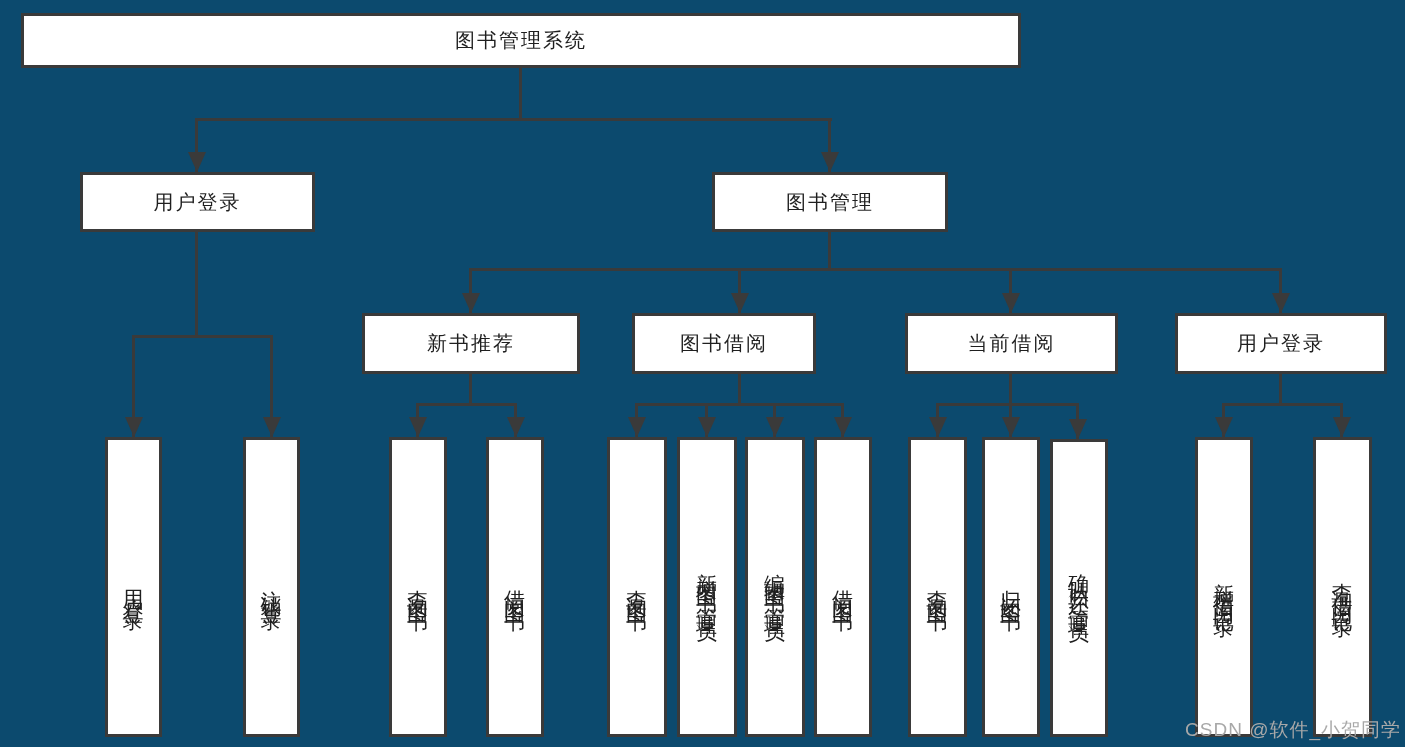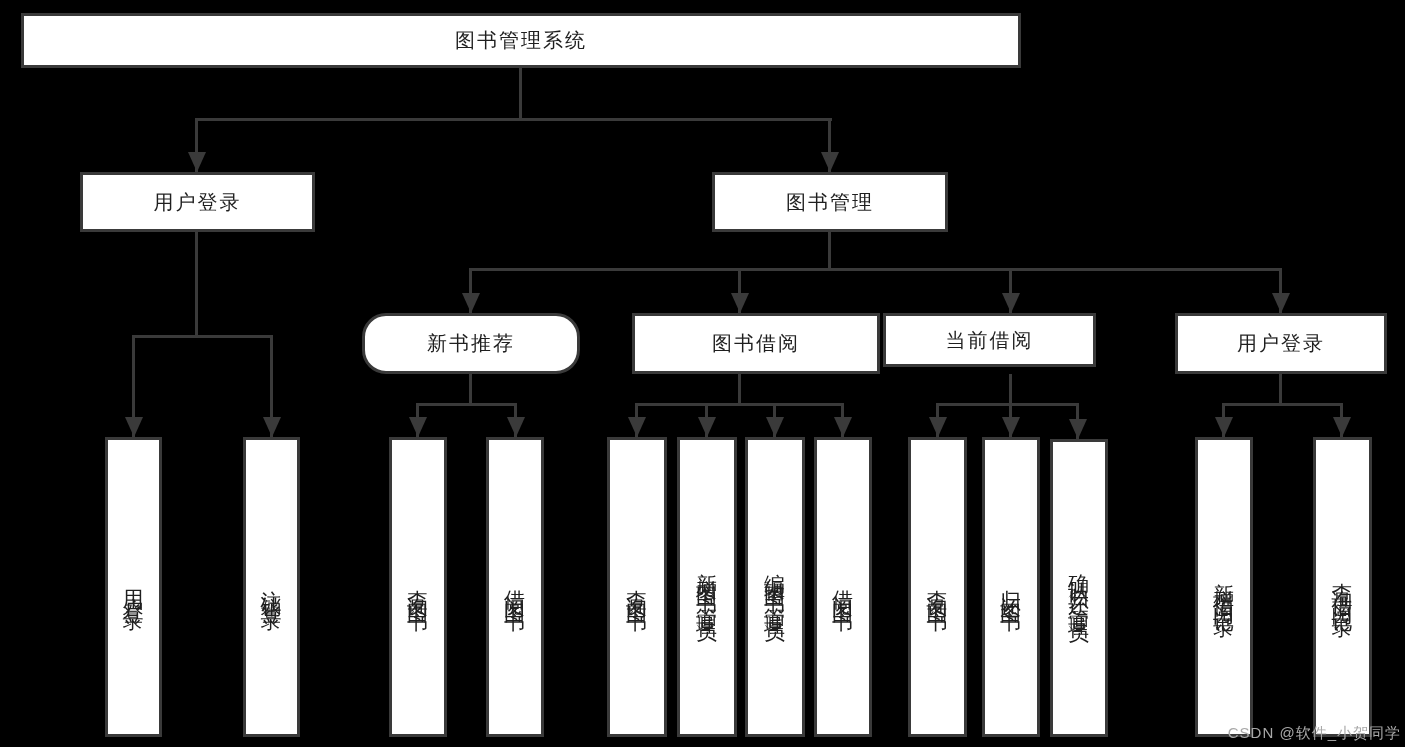--- a/index.html
+++ b/index.html
@@ -5,21 +5,21 @@
   html, body {
     margin: 0;
     padding: 0;
     background: #ffffff;
     font-family: "Liberation Sans", "DejaVu Sans", sans-serif;
   }
   .canvas {
     position: relative;
     width: 1405px;
     height: 747px;
-    background: #000000;
+    background: #0c4a6e;
     overflow: hidden;
   }
   .box {
     position: absolute;
     box-sizing: border-box;
     border: 3px solid #3a3a3a;
     background: #ffffff;
     color: #1f1f1f;
     display: flex;
     align-items: center;
@@ -55,38 +55,38 @@
     height: 0;
     border-left: 9px solid transparent;
     border-right: 9px solid transparent;
     border-top: 20px solid #3a3a3a;
   }
   .watermark {
     position: absolute;
     right: 4px;
     bottom: 4px;
     color: #a8a8a8;
-    font-size: 15px;
+    font-size: 19px;
     letter-spacing: 1px;
     white-space: nowrap;
   }
 </style>
 </head>
 <body>
 
 <div class="canvas">
 
   <div class="box" style="left:21px; top:13px; width:1000px; height:55px;">图书管理系统</div>
 
   <div class="box" style="left:80px; top:172px; width:235px; height:60px;">用户登录</div>
   <div class="box" style="left:712px; top:172px; width:236px; height:60px;font-family:Liberation Serif, serif;">图书管理</div>
 
-  <div class="box" style="left:362px; top:313px; width:218px; height:61px;border-radius:24px;">新书推荐</div>
-  <div class="box" style="left:632px; top:313px; width:248px; height:61px;">图书借阅</div>
-  <div class="box" style="left:883px; top:313px; width:213px; height:54px;">当前借阅</div>
+  <div class="box" style="left:362px; top:313px; width:218px; height:61px;">新书推荐</div>
+  <div class="box" style="left:632px; top:313px; width:184px; height:61px;">图书借阅</div>
+  <div class="box" style="left:905px; top:313px; width:213px; height:61px;">当前借阅</div>
   <div class="box" style="left:1175px; top:313px; width:212px; height:61px;">用户登录</div>
 
   <div class="box vbox" style="left:105px; top:437px; width:57px; height:300px;">用户登录</div>
   <div class="box vbox" style="left:243px; top:437px; width:57px; height:300px;">注销登录</div>
 
   <div class="box vbox" style="left:389px; top:437px; width:58px; height:300px;">查询图书</div>
   <div class="box vbox" style="left:486px; top:437px; width:58px; height:300px;">借阅图书</div>
 
   <div class="box vbox" style="left:607px; top:437px; width:60px; height:300px;">查询图书</div>
   <div class="box vbox" style="left:677px; top:437px; width:60px; height:300px;">新增图书（管理员）</div>

